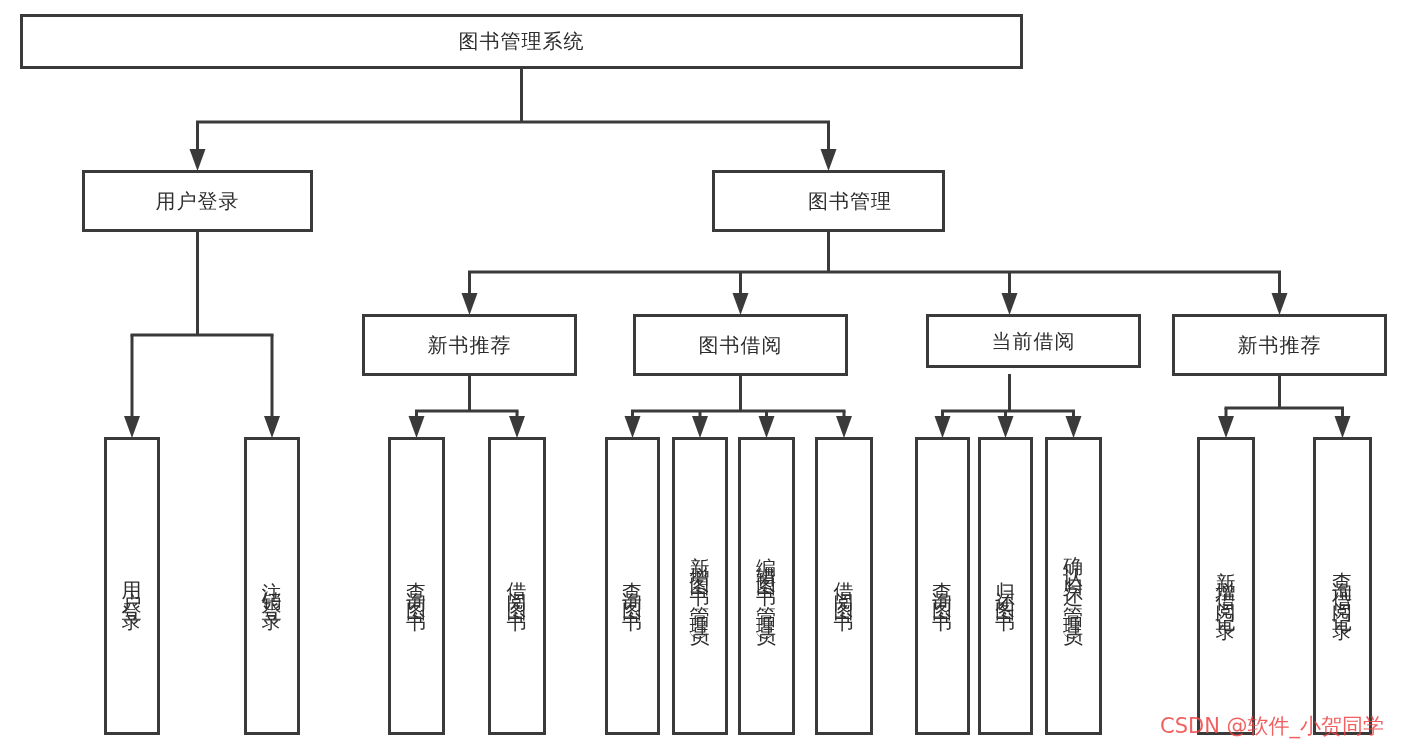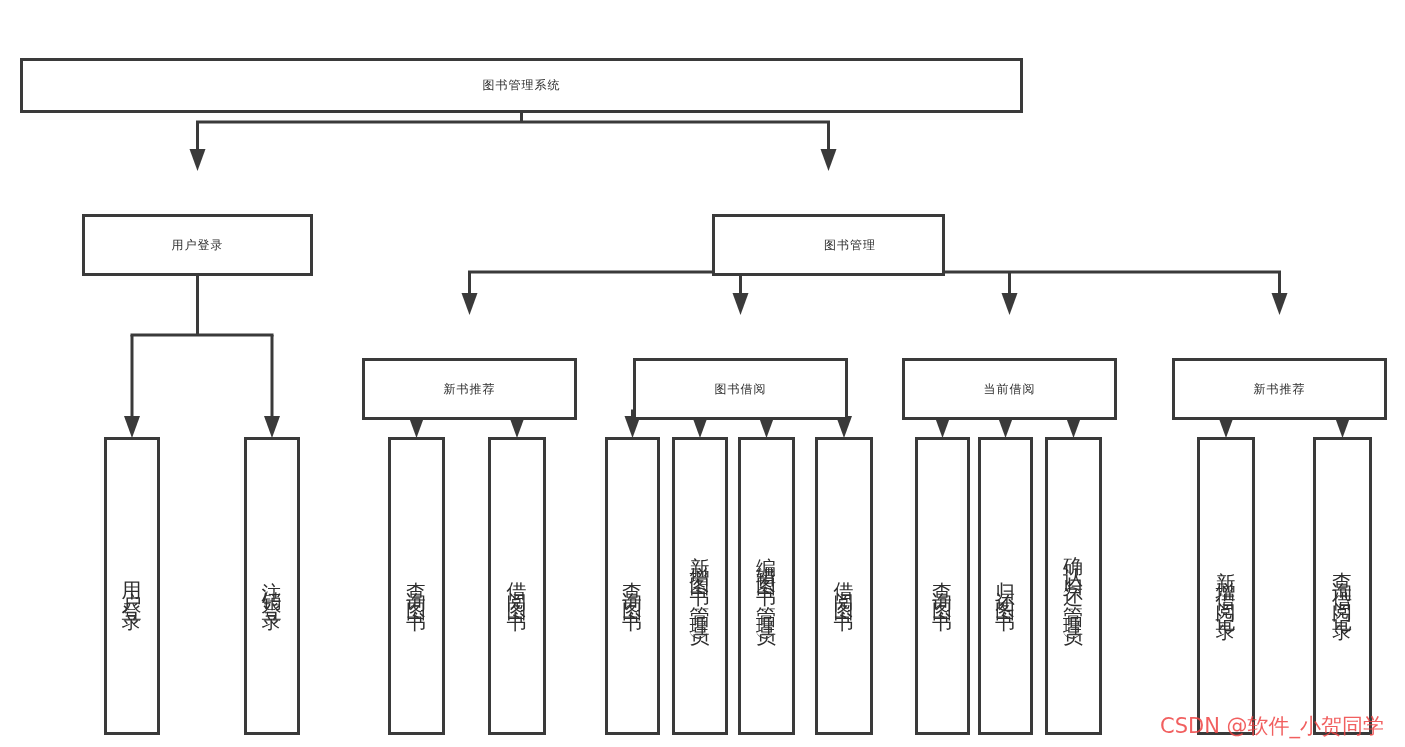--- a/index.html
+++ b/index.html
@@ -21,24 +21,23 @@
     box-sizing: border-box;
     border: 3px solid #3a3a3a;
     background: #ffffff;
     display: flex;
     align-items: center;
     justify-content: center;
     color: #2d2d2d;
     z-index: 2;
   }
   .node.horizontal {
-    font-size: 12px;
+    font-size: 20px;
     letter-spacing: 1px;
     white-space: nowrap;
-    margin-top: 44px;
   }
   .node.vertical {
     writing-mode: vertical-rl;
     text-orientation: mixed;
     font-size: 20px;
     letter-spacing: 10px;
     line-height: 1;
   }
   #watermark {
     position: absolute;
@@ -105,21 +104,21 @@
       <polygon points="1218,416 1234,416 1226,438" fill="#3a3a3a"></polygon>
       <line x1="1342.5" y1="408" x2="1342.5" y2="419" stroke="#3a3a3a" stroke-width="3"></line>
       <polygon points="1334.5,416 1350.5,416 1342.5,438" fill="#3a3a3a"></polygon>
     </svg>
   <div id="watermark" style="left: 1160px; top: 712px; color: #ef4444;">CSDN @软件_小贺同学</div>
 <div class="node horizontal" style="left: 20px; top: 14px; width: 1003px; height: 55px; border-color: rgb(58, 58, 58); color: rgb(45, 45, 45);">图书管理系统</div>
     <div class="node horizontal" style="left: 82px; top: 170px; width: 231px; height: 62px; border-color: rgb(58, 58, 58); color: rgb(45, 45, 45);">用户登录</div>
     <div class="node horizontal" style="left: 712px; top: 170px; width: 233px; height: 62px; border-color: rgb(58, 58, 58); color: rgb(45, 45, 45); padding-left: 43px;">图书管理</div>
     <div class="node horizontal" style="left: 633px; top: 314px; width: 215px; height: 62px; border-color: rgb(58, 58, 58); color: rgb(45, 45, 45);">图书借阅</div>
     <div class="node horizontal" style="left: 362px; top: 314px; width: 215px; height: 62px; border-color: rgb(58, 58, 58); color: rgb(45, 45, 45);">新书推荐</div>
-    <div class="node horizontal" style="left: 902px; top: 314px; width: 215px; height: 62px; border-color: rgb(58, 58, 58); color: rgb(45, 45, 45);">当前借阅</div>
+    <div class="node horizontal" style="left: 926px; top: 314px; width: 215px; height: 54px; border-color: rgb(58, 58, 58); color: rgb(45, 45, 45);">当前借阅</div>
     <div class="node horizontal" style="left: 1172px; top: 314px; width: 215px; height: 62px; border-color: rgb(58, 58, 58); color: rgb(45, 45, 45);">新书推荐</div>
     <div class="node vertical" style="left: 104px; top: 437px; width: 56px; height: 298px; border-color: rgb(58, 58, 58); color: rgb(45, 45, 45);">用户登录</div>
     <div class="node vertical" style="left: 244px; top: 437px; width: 56px; height: 298px; border-color: rgb(58, 58, 58); color: rgb(45, 45, 45);">注销登录</div>
     <div class="node vertical" style="left: 388px; top: 437px; width: 57px; height: 298px; border-color: rgb(58, 58, 58); color: rgb(45, 45, 45);">查询图书</div>
     <div class="node vertical" style="left: 488px; top: 437px; width: 58px; height: 298px; border-color: rgb(58, 58, 58); color: rgb(45, 45, 45);">借阅图书</div>
     <div class="node vertical" style="left: 605px; top: 437px; width: 55px; height: 298px; border-color: rgb(58, 58, 58); color: rgb(45, 45, 45);">查询图书</div>
     <div class="node vertical" style="left: 672px; top: 437px; width: 56px; height: 298px; border-color: rgb(58, 58, 58); color: rgb(45, 45, 45);">新增图书（管理员）</div>
     <div class="node vertical" style="left: 738px; top: 437px; width: 57px; height: 298px; border-color: rgb(58, 58, 58); color: rgb(45, 45, 45);">编辑图书（管理员）</div>
     <div class="node vertical" style="left: 815px; top: 437px; width: 58px; height: 298px; border-color: rgb(58, 58, 58); color: rgb(45, 45, 45);">借阅图书</div>
     <div class="node vertical" style="left: 915px; top: 437px; width: 55px; height: 298px; border-color: rgb(58, 58, 58); color: rgb(45, 45, 45);">查询图书</div>

